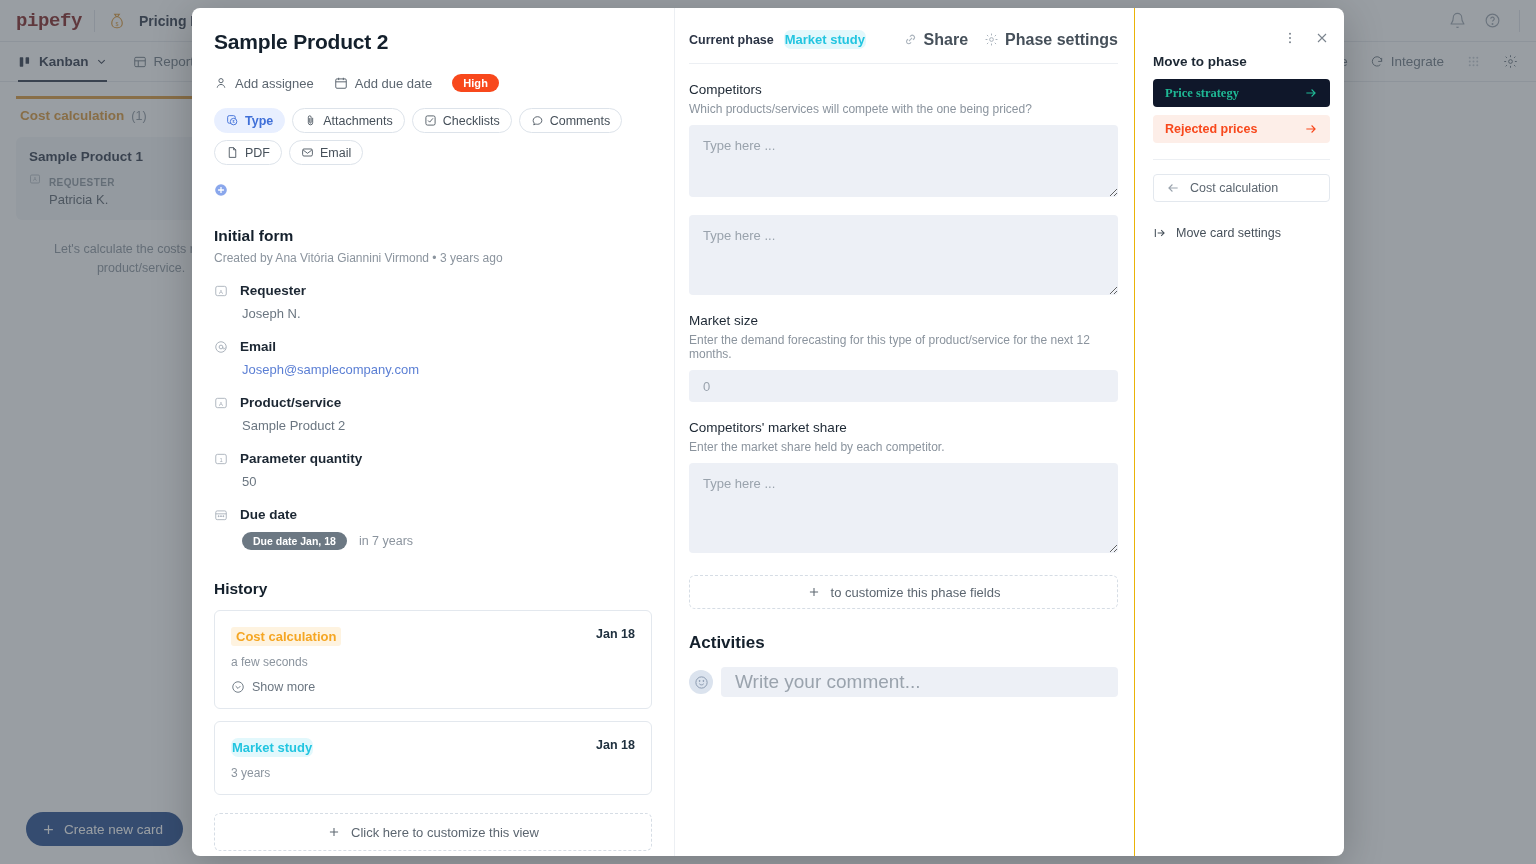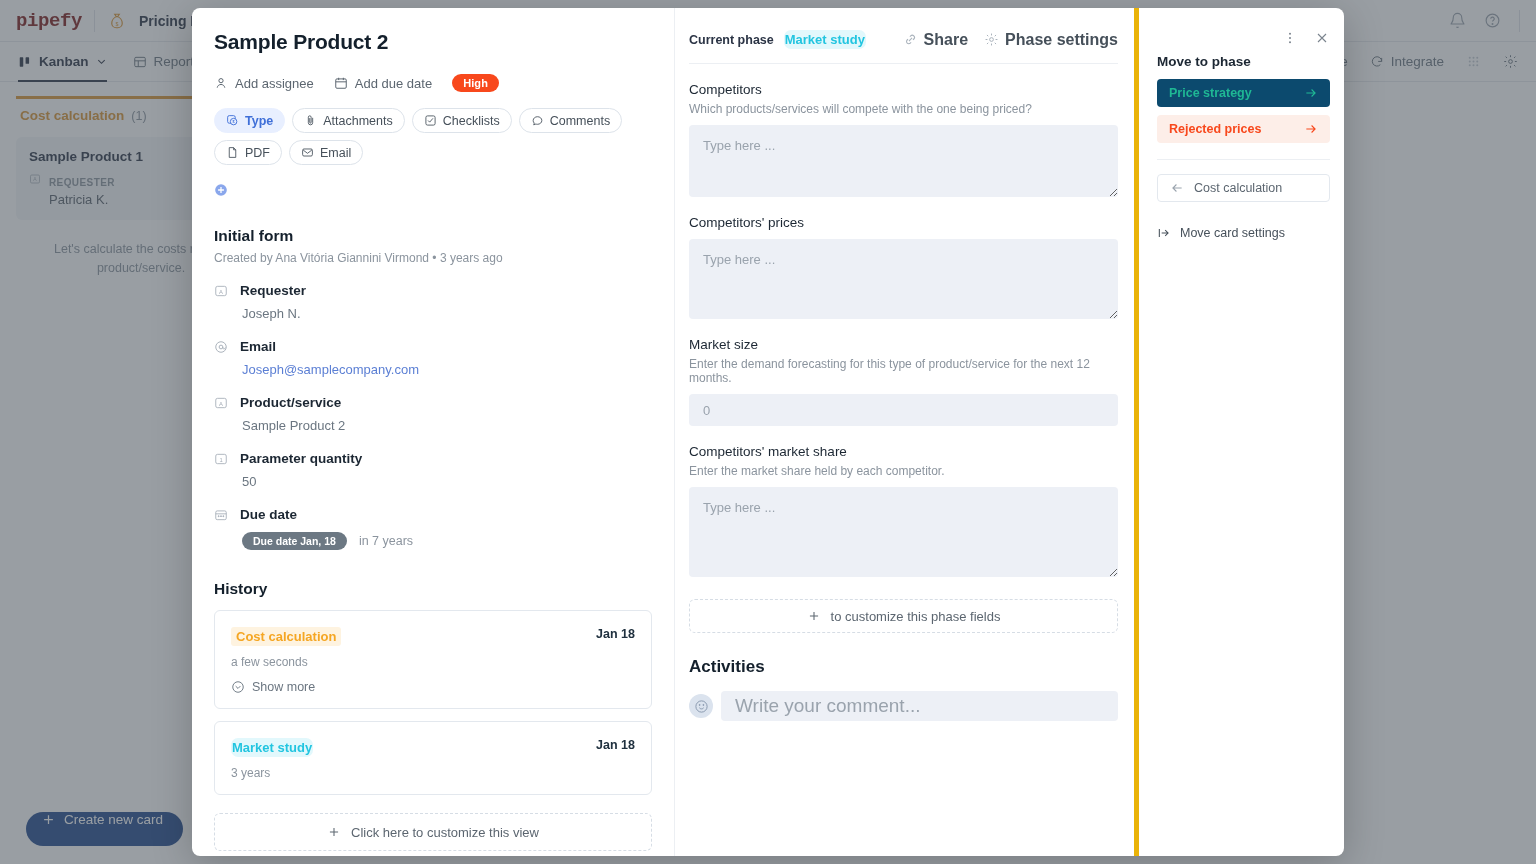--- a/index.html
+++ b/index.html
@@ -47,21 +47,21 @@
   .card-field-label { font-size: 10px; letter-spacing: .4px; color: #8b949e; font-weight: 600; }
   .card-field-val { font-size: 13px; color: #58616b; }
   .phase-desc { font-size: 12.5px; color: #8b949e; text-align: center; padding: 20px 14px; line-height: 1.5; }
   .phase-col2 { width: 250px; }
   .phase-head2 { border-top: 3px solid #b2432c; height: 3px; }
   .newphase { display: flex; align-items: center; gap: 8px; color: #6b7681; font-size: 13.5px; padding-top: 12px;}
 
   .create-btn {
     position: absolute; left: 26px; bottom: 18px;
     background: #224b8f; color: #fff; border: none; border-radius: 22px;
-    height: 34px; padding: 0 20px 0 15px; display: flex; align-items: flex-start; gap: 8px;
+    height: 34px; padding: 0 20px 0 15px; display: flex; align-items: center; gap: 8px;
     font-size: 13.5px; font-family: inherit; cursor: pointer;
   }
 
   .scrim { position: absolute; inset: 0; background: rgba(69,78,88,0.55); }
 
   
   .modal {
     position: absolute; left: 192px; top: 8px; width: 1152px; height: 848px;
     background: #fff; border-radius: 8px; display: flex; overflow: hidden;
     box-shadow: 0 8px 40px rgba(0,0,0,.22);
@@ -157,30 +157,30 @@
     width: 24px; height: 24px; border-radius: 50%; background: #dbe3ee;
     display: flex; align-items: center; justify-content: center; color: #8b9bb0; flex: none;
   }
   .comment-box {
     flex: 1; background: #edf0f6; border: none; border-radius: 4px; height: 30px;
     margin-left: 8px; padding: 0 14px; font-size: 19px; color: #9aa3ad; font-family: inherit;
   }
   .comment-box::placeholder { color: #9aa3ad; }
 
   
-  .col-right { flex: 1; border-left: 5px solid #eab308; padding: 22px 14px 0 18px; }
+  .col-right { flex: 1; border-left: 1px solid #eab308; padding: 22px 14px 0 18px; }
   .right-top { display: flex; justify-content: flex-end; gap: 16px; color: #7b848e; margin-bottom: 8px; }
   .right-title { font-size: 13.5px; font-weight: 700; color: #1c2733; margin-bottom: 10px; }
   .move-btn {
     width: 100%; height: 28px; border-radius: 4px; display: flex; align-items: center;
     padding: 0 12px; font-size: 12.5px; font-weight: 700; margin-bottom: 8px;
     border: none; cursor: pointer; font-family: inherit;
   }
   .move-btn .arw { margin-left: auto; font-size: 14px; }
-  .mb-green { background: #0c4a6e; color: #1fb894; }
+  .mb-green { background: #0f172a; color: #1fb894; font-family: Liberation Serif, serif; }
   .mb-green .arw { color: #1fb894; }
   .mb-red { background: #fdeee8; color: #f8481c; }
   .mb-red .arw { color: #f8481c; }
   .right-div { height: 1px; background: #eceff3; margin: 16px 0 14px 0; }
   .back-btn {
     width: 100%; height: 28px; border-radius: 4px; border: 1px solid #e3e8ee; background: #fff;
     display: flex; align-items: center; gap: 10px; padding: 0 12px; font-size: 12.5px;
     color: #5c6670; cursor: pointer; font-family: inherit;
   }
   .move-settings {
@@ -561,21 +561,20 @@
     </div>
     <div class="mid-div"></div>
 
     <div class="mfield">
       <div class="mlabel">Competitors</div>
       <div class="mhint">Which products/services will compete with the one being priced?</div>
       <textarea class="ta ta-1" placeholder="Type here ..." style=""></textarea>
     </div>
 
     <div class="mfield">
-      <div class="mlabel">Competitors' prices</div>
       <textarea class="ta ta-2" placeholder="Type here ..." style=""></textarea>
     </div>
 
     <div class="mfield">
       <div class="mlabel">Market size</div>
       <div class="mhint">Enter the demand forecasting for this type of product/service for the next 12 months.</div>
       <input class="inp" placeholder="0" style="">
     </div>
 
     <div class="mfield">

